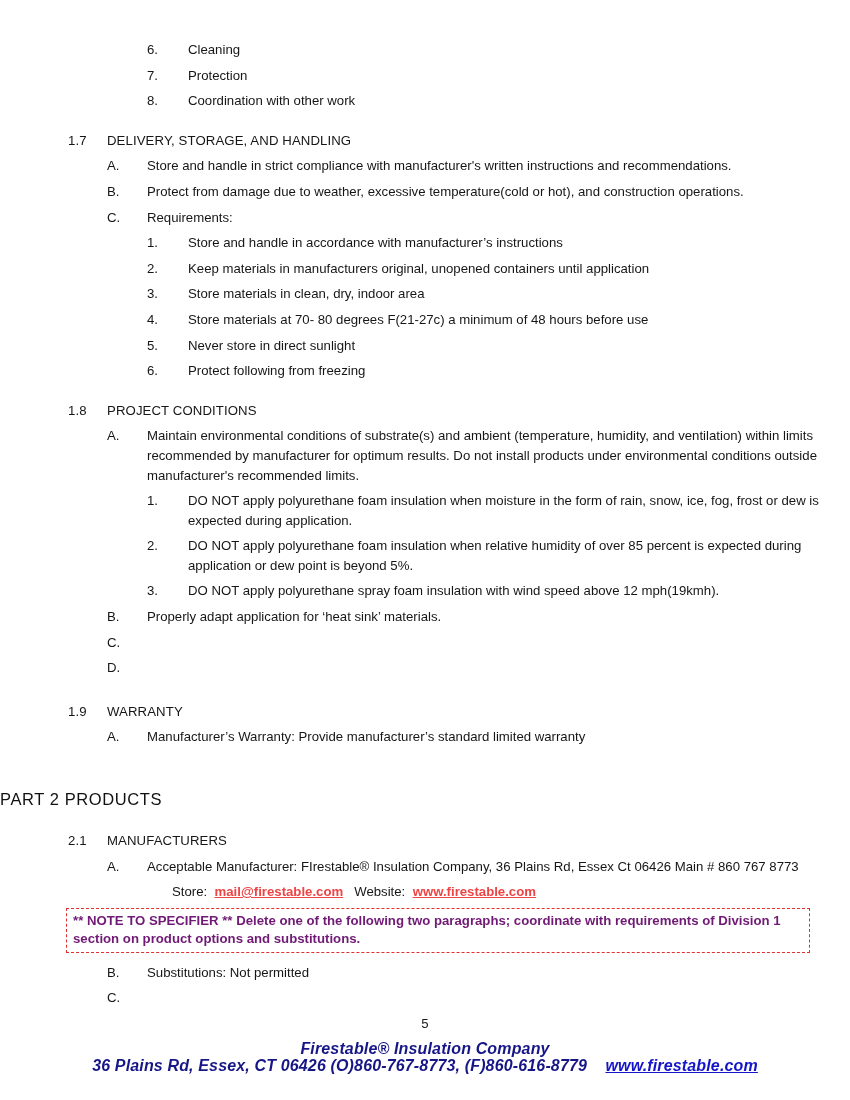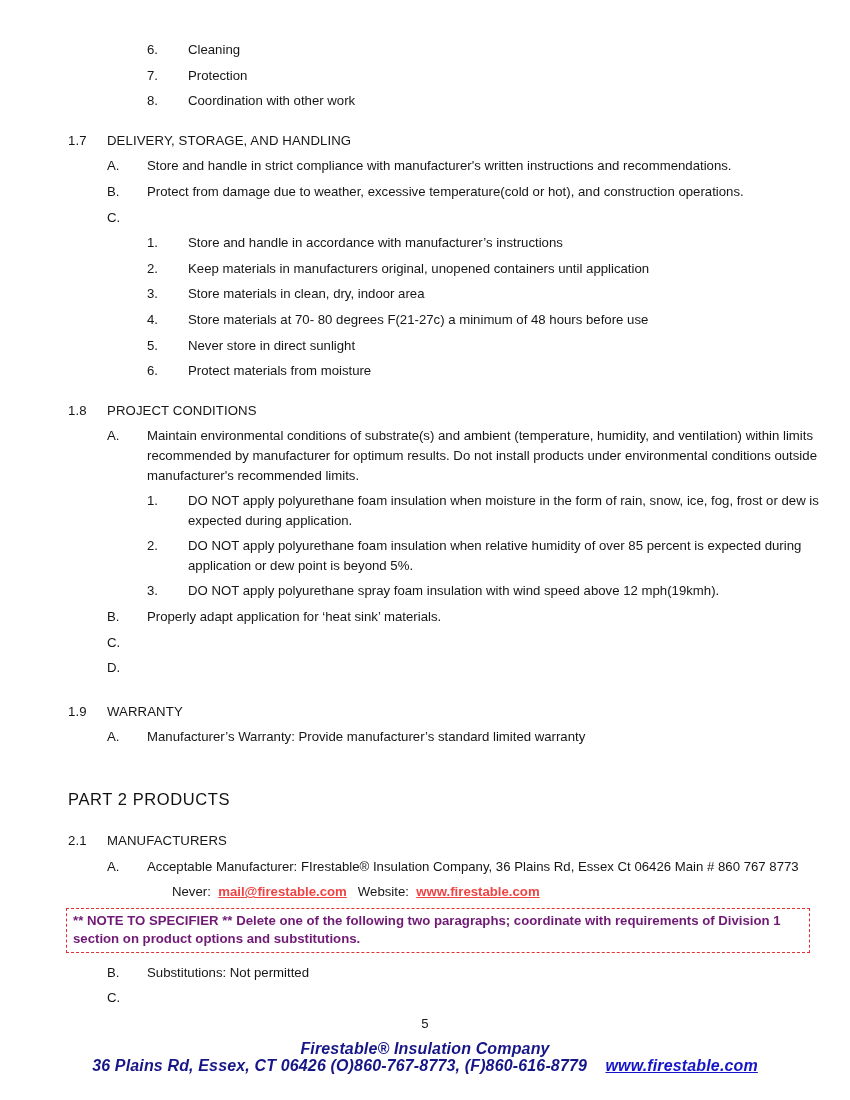--- a/index.html
+++ b/index.html
@@ -54,21 +54,20 @@
   }
 
   .spacer-6  { height: 6px; }
   .spacer-10 { height: 10px; }
   .spacer-16 { height: 16px; }
   .spacer-20 { height: 20px; }
   .spacer-24 { height: 24px; }
 
   
   .part-heading {
-    padding-left: 68px;
     font-size: 16.5px;
     line-height: 24px;
     letter-spacing: 0.6px;
     color: #111111;
   }
 
   
   .doc-link {
     color: #ef4444;
     text-decoration: underline;
@@ -158,20 +157,21 @@
       <span class="body-text">Store and handle in strict compliance with manufacturer's written instructions and  recommendations.</span>
     </div>
     <div class="spacer-6"></div>
     <div class="row lvl-a">
       <span class="marker">B.</span>
       <span class="body-text">Protect from damage due to weather, excessive temperature(cold or hot), and construction operations.</span>
     </div>
     <div class="spacer-6"></div>
     <div class="row lvl-a">
       <span class="marker">C.</span>
+      <span class="body-text">Requirements:</span>
     </div>
     <div class="spacer-6"></div>
 
     <div class="row lvl-num">
       <span class="marker">1.</span>
       <span class="body-text">Store and handle in accordance with manufacturer’s instructions</span>
     </div>
     <div class="spacer-6"></div>
     <div class="row lvl-num">
       <span class="marker">2.</span>
@@ -188,21 +188,21 @@
       <span class="body-text">Store materials at 70- 80 degrees F(21-27c) a minimum of 48 hours before use</span>
     </div>
     <div class="spacer-6"></div>
     <div class="row lvl-num">
       <span class="marker">5.</span>
       <span class="body-text">Never store in direct sunlight</span>
     </div>
     <div class="spacer-6"></div>
     <div class="row lvl-num">
       <span class="marker">6.</span>
-      <span class="body-text">Protect materials from moisture</span>
+      <span class="body-text">Protect following from freezing</span>
     </div>
   </div>
 
   <div class="spacer-20"></div>
 
   <div>
     <div class="row lvl-sec section-title">
       <span class="marker">1.8</span>
       <span class="body-text">PROJECT CONDITIONS</span>
     </div>
@@ -269,21 +269,21 @@
     </div>
     <div class="spacer-6"></div>
     <div class="row lvl-a">
       <span class="marker">A.</span>
       <span class="body-text">Acceptable Manufacturer: FIrestable® Insulation Company, 36 Plains Rd, Essex Ct 06426  Main # 860 767 8773</span>
     </div>
     <div class="spacer-6"></div>
 
     <div class="row lvl-sub">
       <span class="body-text">
-        <span>Never:</span>
+        <span>Store:</span>
         <span>&nbsp;</span><a class="doc-link" href="#">mail@firestable.com</a>
         <span>&nbsp;&nbsp;</span><span>Website:</span>
         <span>&nbsp;</span><a class="doc-link" href="#">www.firestable.com</a>
       </span>
     </div>
 
     <div class="spacer-6"></div>
 
     <div class="note-box">
       <div class="note-text">** NOTE TO SPECIFIER ** Delete one of the following two paragraphs; coordinate with requirements of Division 1 section on product options and substitutions.</div>

